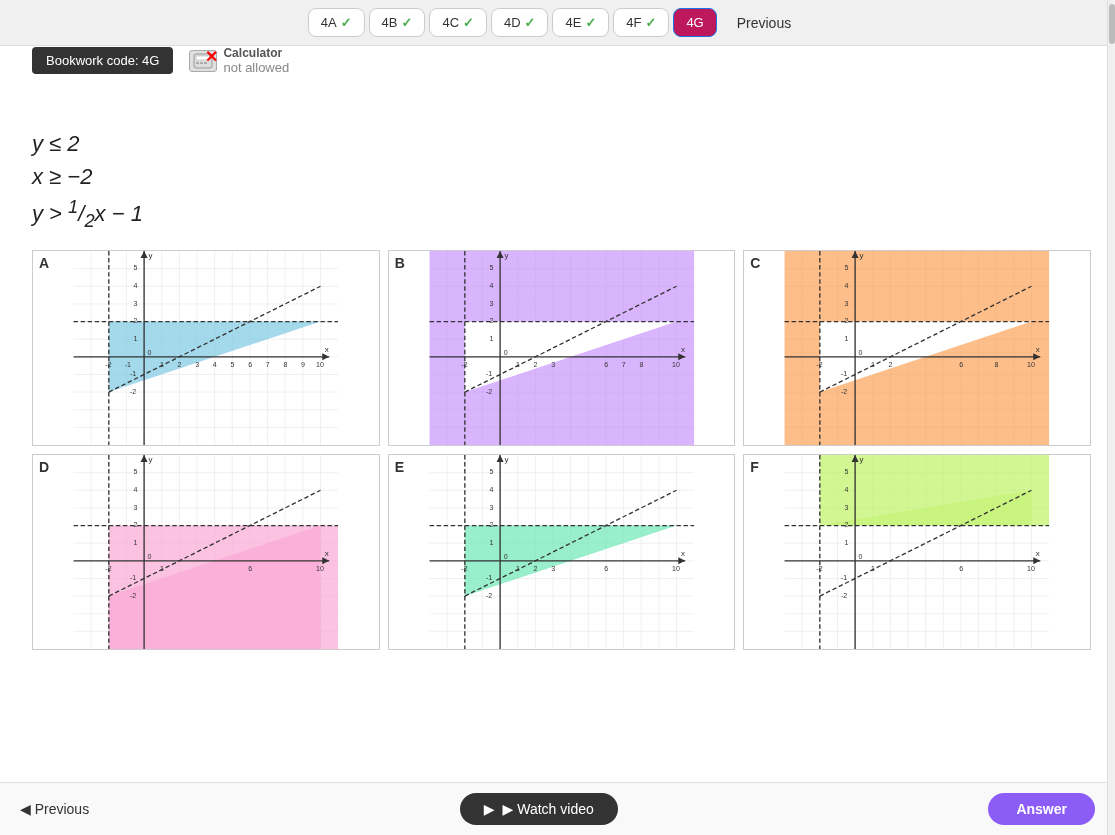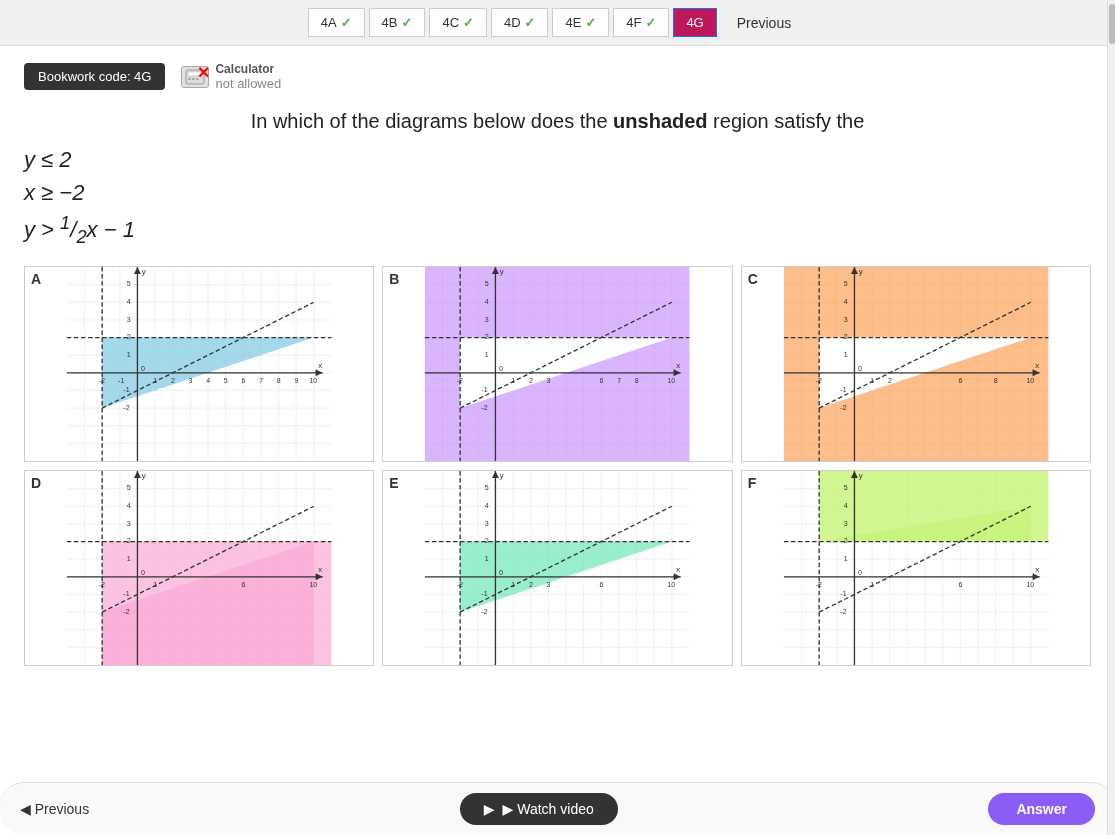--- a/index.html
+++ b/index.html
@@ -28,21 +28,21 @@
       gap: 4px;
       border-bottom: 1px solid #ddd;
       justify-content: center;
     }
     .nav-tab {
       display: flex;
       align-items: center;
       gap: 4px;
       padding: 6px 12px;
       border: 1px solid #ccc;
-      border-radius: 0;
+      border-radius: 8px;
       background: white;
       font-size: 13px;
       font-weight: 500;
       cursor: pointer;
       color: #333;
     }
     .nav-tab .check {
       color: #4caf50;
       font-weight: bold;
     }
@@ -56,22 +56,23 @@
       font-size: 14px;
       font-weight: 500;
       color: #333;
       background: none;
       border: none;
       cursor: pointer;
     }
     
     .content {
       flex: 1;
-      padding: 16px 24px;
+      padding: 0 24px;
       overflow: hidden;
+      margin-left: 8px;
     }
     
     .bookwork-bar {
       display: flex;
       align-items: center;
       gap: 16px;
       margin-bottom: 16px;
     }
     .bookwork-code {
       background: #333;
@@ -148,21 +149,20 @@
       z-index: 10;
     }
     
     .bottom-bar {
       display: flex;
       align-items: center;
       justify-content: space-between;
       padding: 10px 20px;
       border-top: 1px solid #ddd;
       background: #f9f9f9;
-      border-radius: 24px;
     }
     .prev-btn {
       background: none;
       border: none;
       font-size: 14px;
       color: #333;
       cursor: pointer;
       display: flex;
       align-items: center;
       gap: 4px;
@@ -262,21 +262,21 @@
           <span class="calc-x" style="position:absolute;right:-2px;top:-4px;font-size:16px;color:red;">✕</span>
         </div>
         <div>
           <div style="font-size:12px;font-weight:bold;">Calculator</div>
           <div style="font-size:13px;color:#888;">not allowed</div>
         </div>
       </div>
     </div>
 
     <div class="question-text">
-      <span>In which of the diagrams below does the <strong>unshaded</strong> region satisfy the</span><br>
+      <br>
     </div>
 
     <div class="inequalities">
       <div><i>y</i> ≤ 2</div>
       <div><i>x</i> ≥ −2</div>
       <div><i>y</i> &gt; <sup>1</sup>/<sub>2</sub><i>x</i> − 1</div>
     </div>
 
     <div class="diagrams-grid" style="height: 400px;">
 

